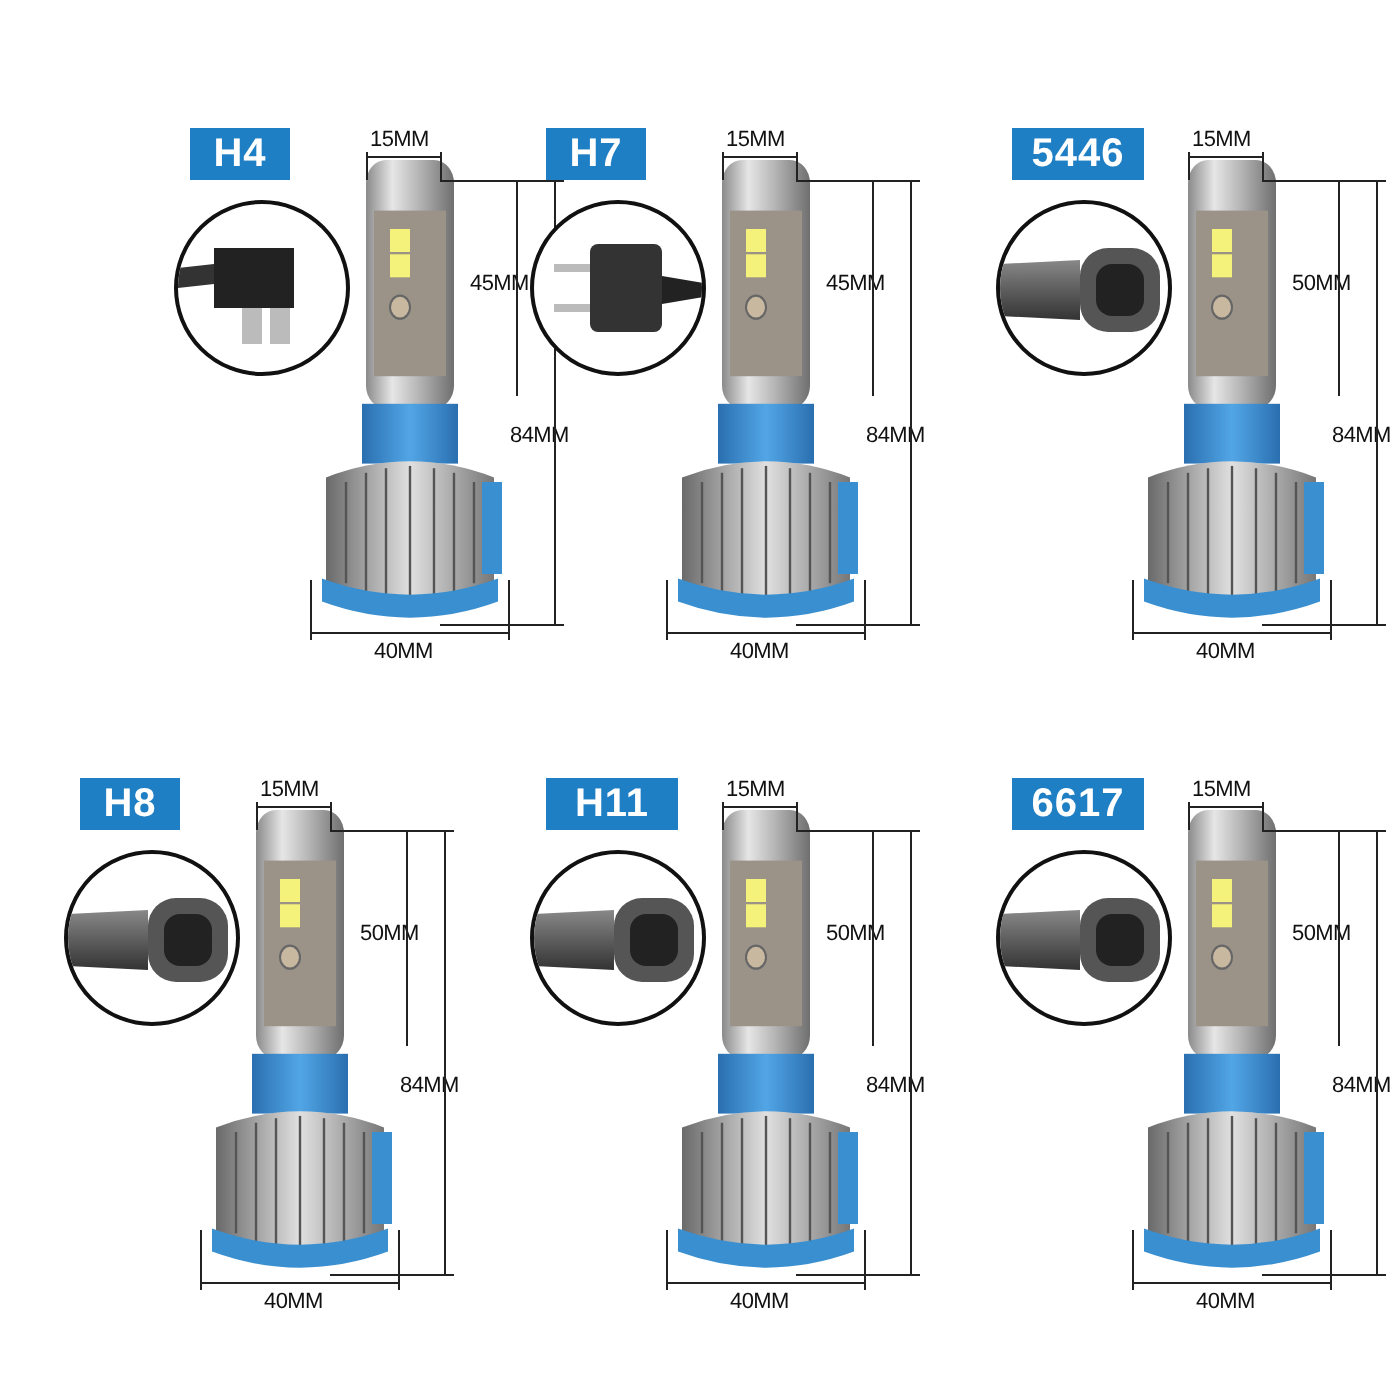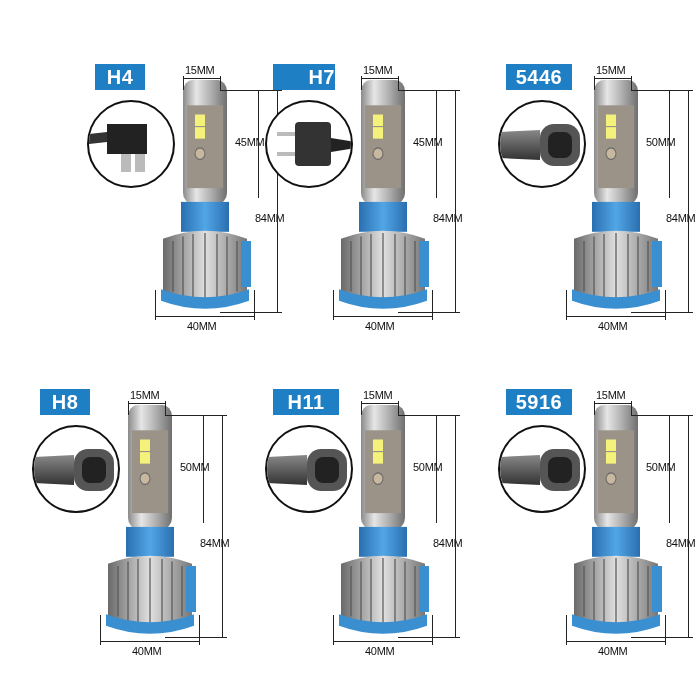--- a/index.html
+++ b/index.html
@@ -85,21 +85,21 @@
       <div class="lbl" style="left: 200px; top: 162px;">84MM</div>
       <div class="ln" style="left: 222px; top: 40px; width: 1px; height: 222px;"></div>
       <div class="ln" style="left: 165px; top: 40px; width: 62px; height: 1px;"></div>
       <div class="ln" style="left: 165px; top: 262px; width: 62px; height: 1px;"></div>
       <div class="lbl" style="left: 132px; top: 270px;">40MM</div>
       <div class="ln" style="left: 100px; top: 266px; width: 100px; height: 1px;"></div>
       <div class="ln" style="left: 100px; top: 240px; width: 1px; height: 30px;"></div>
       <div class="ln" style="left: 199px; top: 240px; width: 1px; height: 30px;"></div>
     </div>
     <div class="cell" style="left: 233px; top: 50px;">
-      <div class="badge" style="left: 40px; top: 14px; width: 62px; text-align: right;">H7</div>
+      <div class="badge" style="left: 40px; top: 14px; width: 50px;">H7</div>
       <div class="circle" style="left: 32px; top: 50px;"><svg width="88" height="88" viewBox="0 0 88 88">
           <rect x="28" y="20" width="36" height="44" rx="4" fill="#333"></rect>
           <rect x="10" y="30" width="18" height="4" fill="#bbb"></rect>
           <rect x="10" y="50" width="18" height="4" fill="#bbb"></rect>
           <path d="M64 36 L88 40 L88 46 L64 50Z" fill="#222"></path>
         </svg></div>
       <div class="bulb" style="left: 100px; top: 30px;"><svg width="100" height="230" viewBox="0 0 100 200" preserveAspectRatio="none">
           <use href="#bulb-body"></use>
         </svg></div>
       <div class="lbl" style="left: 130px; top: 14px;">15MM</div>
@@ -186,21 +186,21 @@
       <div class="lbl" style="left: 200px; top: 162px;">84MM</div>
       <div class="ln" style="left: 222px; top: 40px; width: 1px; height: 222px;"></div>
       <div class="ln" style="left: 165px; top: 40px; width: 62px; height: 1px;"></div>
       <div class="ln" style="left: 165px; top: 262px; width: 62px; height: 1px;"></div>
       <div class="lbl" style="left: 132px; top: 270px;">40MM</div>
       <div class="ln" style="left: 100px; top: 266px; width: 100px; height: 1px;"></div>
       <div class="ln" style="left: 100px; top: 240px; width: 1px; height: 30px;"></div>
       <div class="ln" style="left: 199px; top: 240px; width: 1px; height: 30px;"></div>
     </div>
     <div class="cell" style="left: 466px; top: 375px;">
-      <div class="badge" style="left: 40px; top: 14px; width: 66px;">5916</div>
+      <div class="badge" style="left: 40px; top: 14px; width: 66px;">6617</div>
       <div class="circle" style="left: 32px; top: 50px;"><svg width="88" height="88" viewBox="0 0 88 88">
           <path d="M0 30 L40 28 L40 58 L0 56Z" fill="url(#plug)"></path>
           <rect x="40" y="22" width="40" height="42" rx="14" fill="#555"></rect>
           <rect x="48" y="30" width="24" height="26" rx="8" fill="#222"></rect>
         </svg></div>
       <div class="bulb" style="left: 100px; top: 30px;"><svg width="100" height="230" viewBox="0 0 100 200" preserveAspectRatio="none">
           <use href="#bulb-body"></use>
         </svg></div>
       <div class="lbl" style="left: 130px; top: 14px;">15MM</div>
       <div class="ln" style="left: 128px; top: 26px; width: 1px; height: 14px;"></div>

